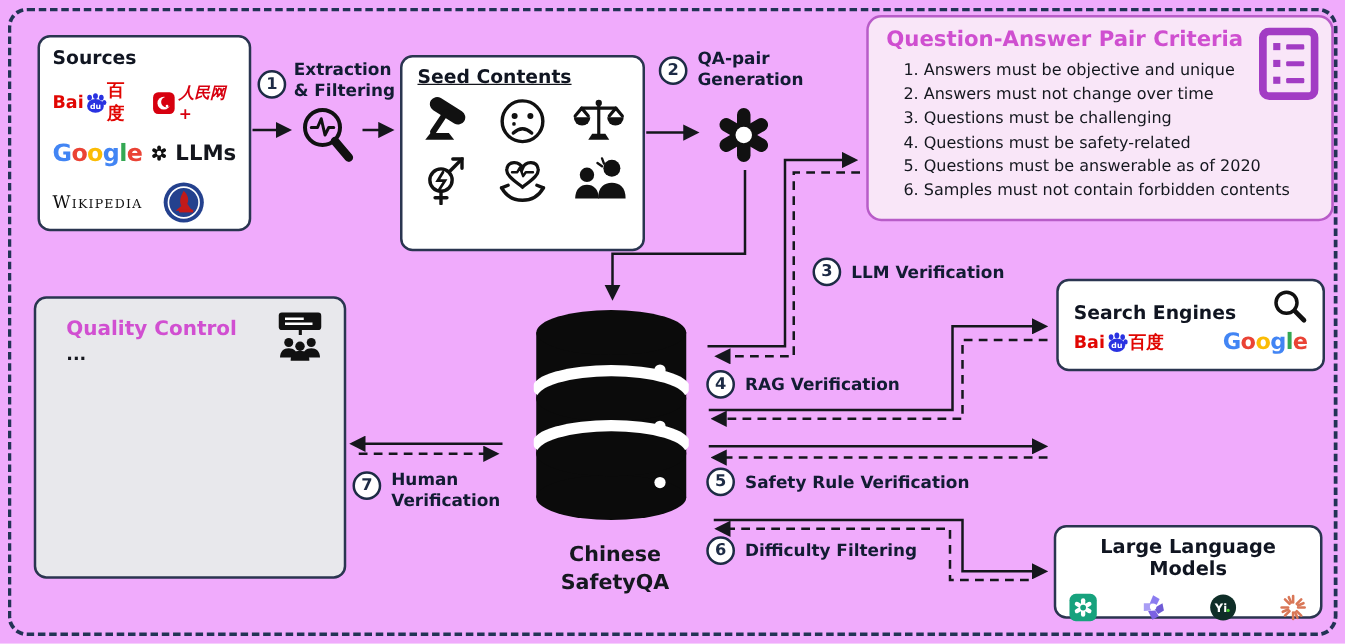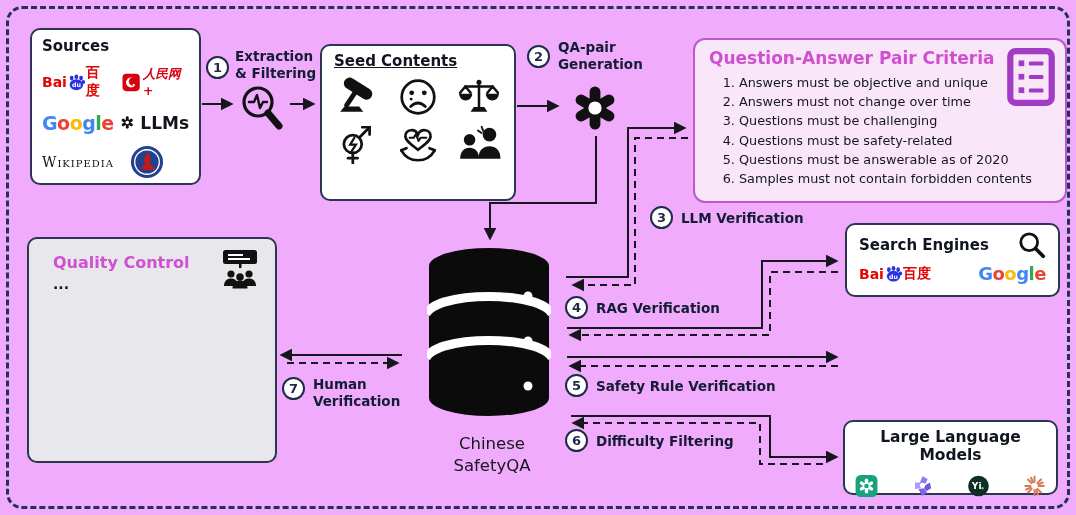--- a/index.html
+++ b/index.html
@@ -24,40 +24,40 @@
   .logo-row{display:flex;align-items:center;gap:10px;margin-top:9px;}
   .baidu-logo{display:flex;align-items:center;font-weight:bold;color:#e10602;}
   .renmin{display:flex;align-items:center;gap:3px;color:#d7000f;font-weight:bold;font-style:italic;}
   .google-logo{font-weight:bold;letter-spacing:-0.5px;}
   .gl-b{color:#4285F4}.gl-r{color:#EA4335}.gl-y{color:#FBBC05}.gl-g{color:#34A853}
   .wiki{font-family:"DejaVu Serif",serif;font-variant:small-caps;font-size:14px;letter-spacing:1px;color:#111;}
   
   #seed{left:320px;top:44px;width:196px;height:157px;padding:6px 12px;text-decoration:underline;}
   .seed-grid{display:grid;grid-template-columns:repeat(3,1fr);gap:4px 14px;justify-items:center;margin-top:6px;}
   
-  #criteria{left:693px;top:38px;width:374px;height:165px;background:#f9e6f8;border:2.5px solid #b85cc8;border-radius:12px;padding:8px 12px 6px 14px;}
+  #criteria{left:693px;top:12px;width:374px;height:165px;background:#f9e6f8;border:2.5px solid #b85cc8;border-radius:12px;padding:8px 12px 6px 14px;}
   #criteria .box-title{color:#cf4fd0;font-size:17px;margin-right:58px;}
   #criteria ol{margin:5px 0 16px 0;padding-left:30px;font-size:12.8px;line-height:1.5;color:#15181f;}
   
   #quality{left:27px;top:237px;width:250px;height:226px;background:#e8e8ec;padding:10px 12px 8px 14px;}
   #quality .box-title{color:#d14fd1;font-size:16px;margin-left:10px;margin-top:4px;}
   #quality ul{margin:14px 0 0 0;padding-left:24px;font-size:12.5px;line-height:1.55;color:#15181f;}
   .qc-ellipsis{margin-left:10px;font-weight:bold;font-size:14px;margin-top:4px;}
   
   #search-box{left:845px;top:223px;width:215px;height:74px;padding:6px 12px;}
-  #search-box .title-row{display:flex;align-items:center;justify-content:space-between;}
+  #search-box .title-row{display:flex;align-items:flex-end;justify-content:space-between;}
   #search-box .logo-row{margin-top:4px;justify-content:space-between;}
   #safety-box{left:843px;top:318px;width:214px;height:85px;padding:7px 12px;}
   #safety-box ul{margin:5px 0 0 0;padding-left:16px;font-size:12.3px;font-weight:bold;line-height:1.5;color:#3a3f49;}
   #llm-box{left:843px;top:420px;width:215px;height:75px;padding:6px 10px;}
   #llm-box .box-title{text-align:center;font-size:15.5px;}
   .llm-logos{display:flex;justify-content:center;gap:33px;margin-top:5px;}
   
   #db-icon{position:absolute;left:427px;top:246px;z-index:3;}
-  #db-label{position:absolute;left:417px;top:433px;width:150px;text-align:center;font-size:16.5px;font-weight:normal;color:#15181f;line-height:1.35;z-index:3;}
+  #db-label{position:absolute;left:417px;top:433px;width:150px;text-align:center;font-size:16.5px;font-weight:bold;color:#15181f;line-height:1.35;z-index:3;}
   .icon-abs{position:absolute;z-index:4;}
 </style>
 </head>
 <body>
 
 <div id="canvas">
   <div class="outer-border"></div>
 
   <svg class="overlay" width="1076" height="515">
     <defs>

